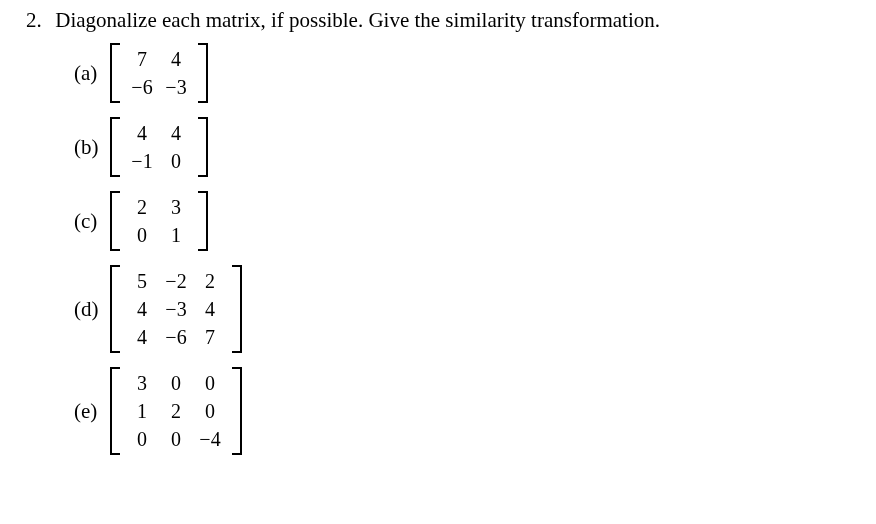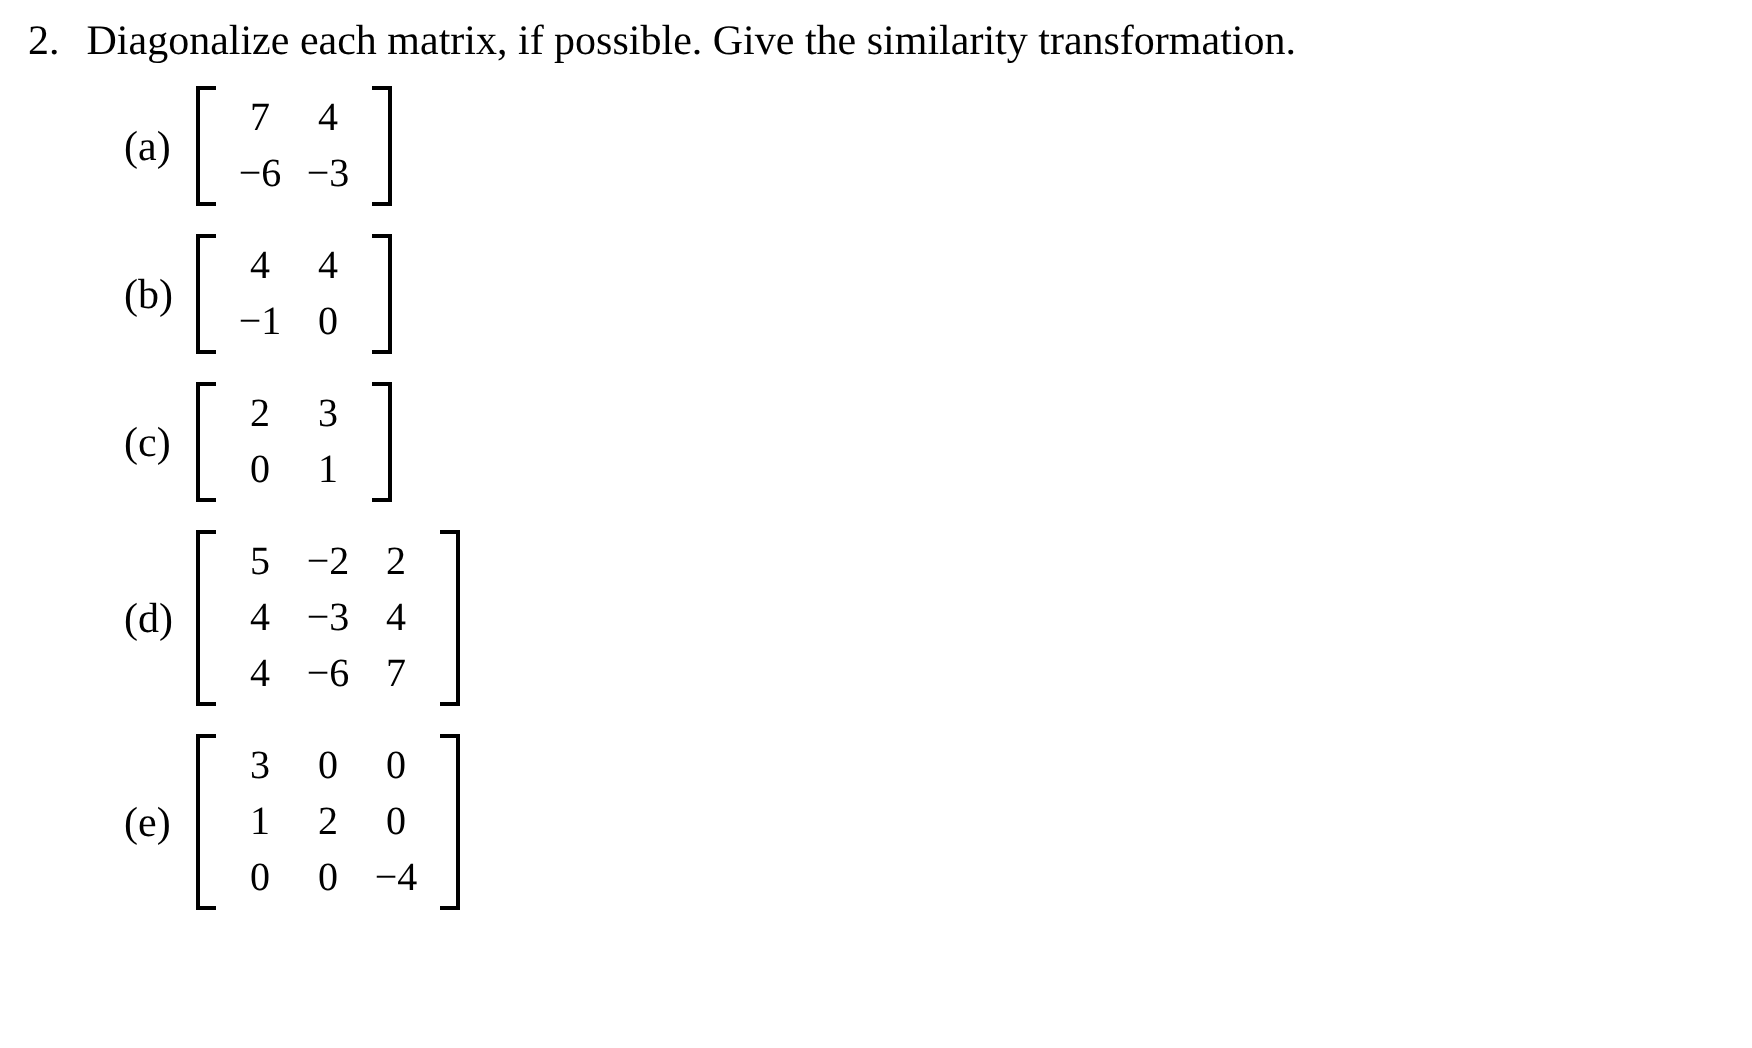--- a/index.html
+++ b/index.html
@@ -6,21 +6,21 @@
     margin: 0;
     padding: 0;
     width: 876px;
     height: 524px;
     background: #ffffff;
     font-family: "Times New Roman", Times, serif;
     font-size: 21px;
     color: #000000;
   }
   .page {
-    padding: 8px 14px;
+    padding: 8px 26px;
   }
   .problem-line {
     margin-bottom: 10px;
   }
   .problem-number {
     display: inline-block;
     width: 24px;
     vertical-align: top;
   }
   .problem-text {

